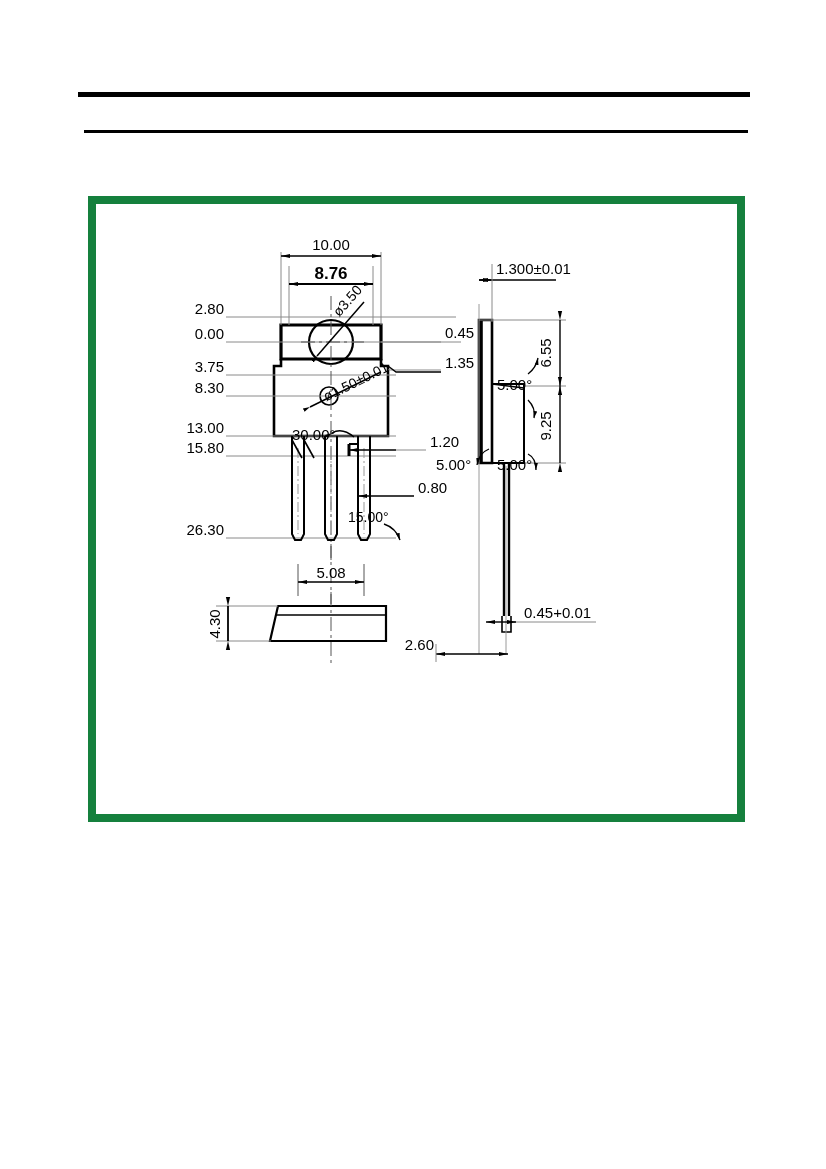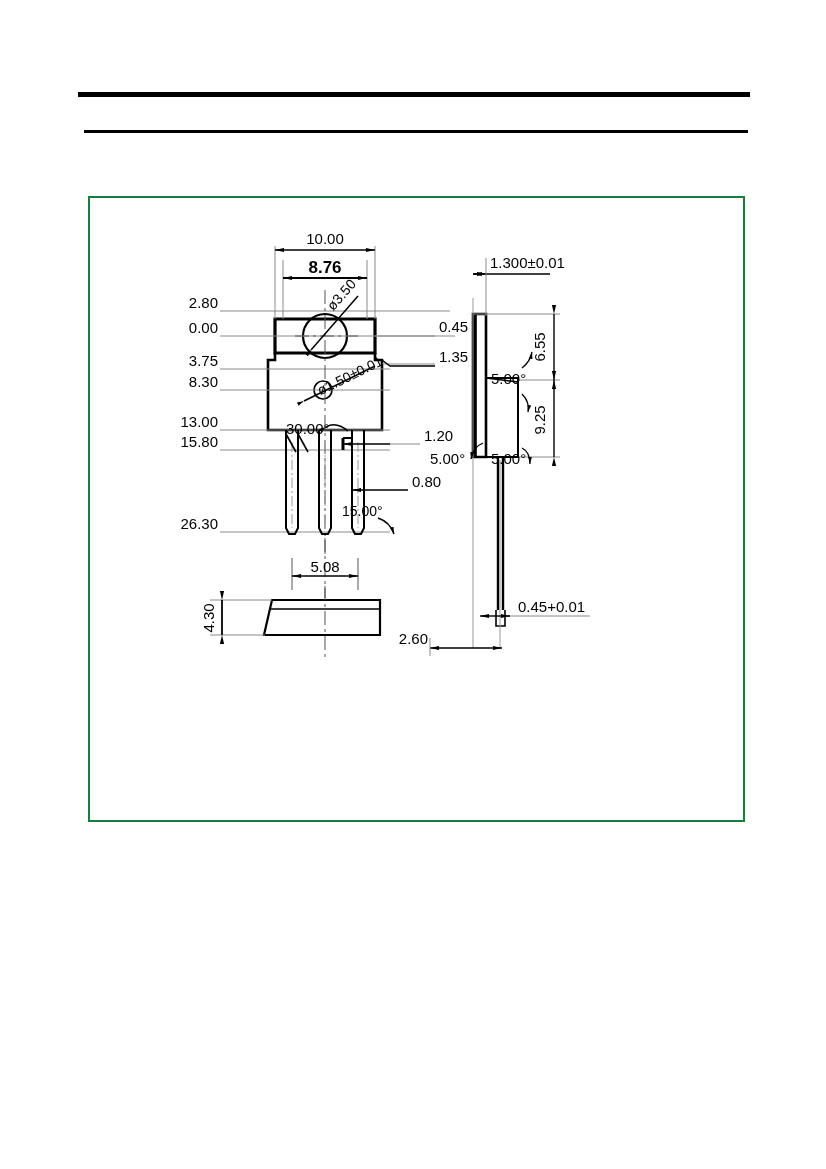--- a/index.html
+++ b/index.html
@@ -33,21 +33,21 @@
   #rule-bottom {
     left: 84px; top: 130px;
     width: 664px; height: 3px;
   }
 
   
   #drawing-frame {
     position: absolute;
     left: 88px; top: 196px;
     width: 657px; height: 626px;
-    border: 2px solid #15803d;
+    border: 8px solid #15803d;
     box-sizing: border-box;
     background: #ffffff;
   }
 
   #drawing-svg {
     position: absolute;
     left: 0; top: 0;
     width: 657px;
     height: 626px;
     display: block;

